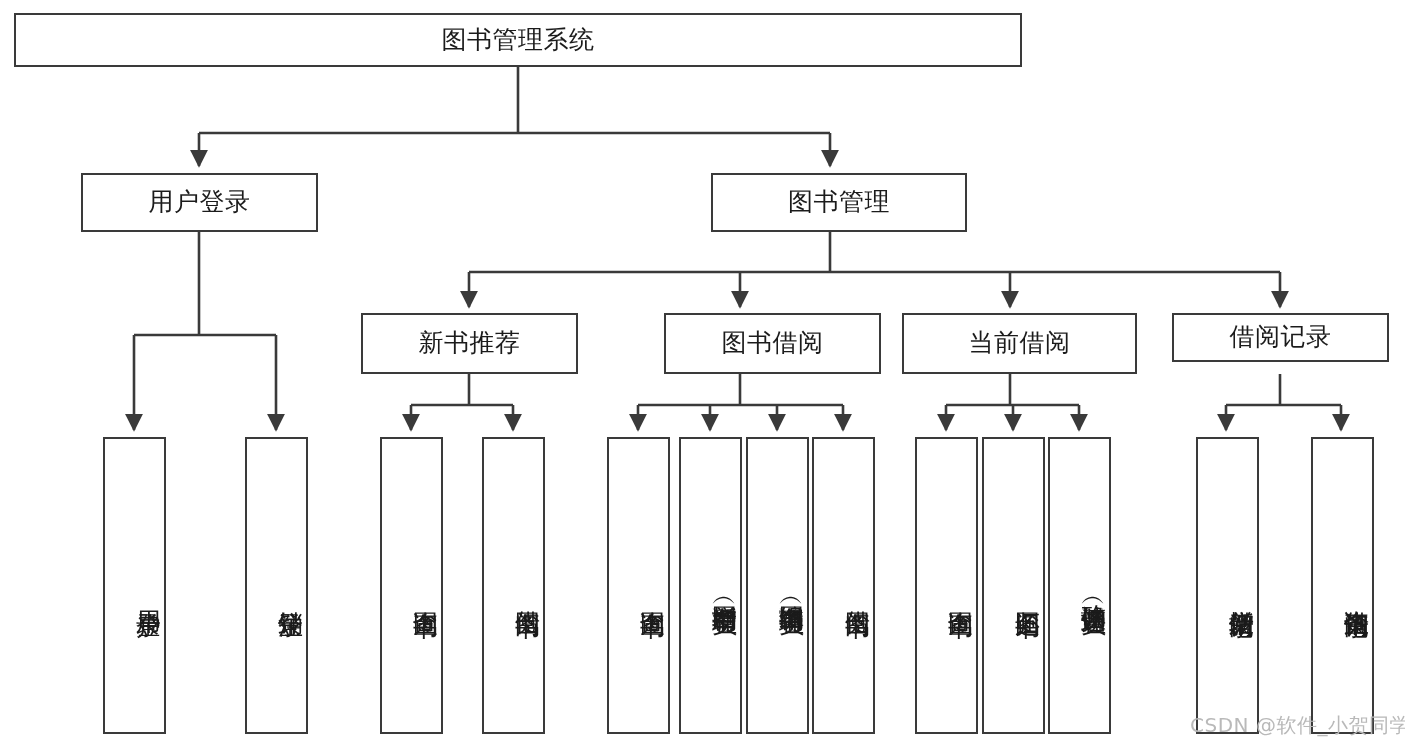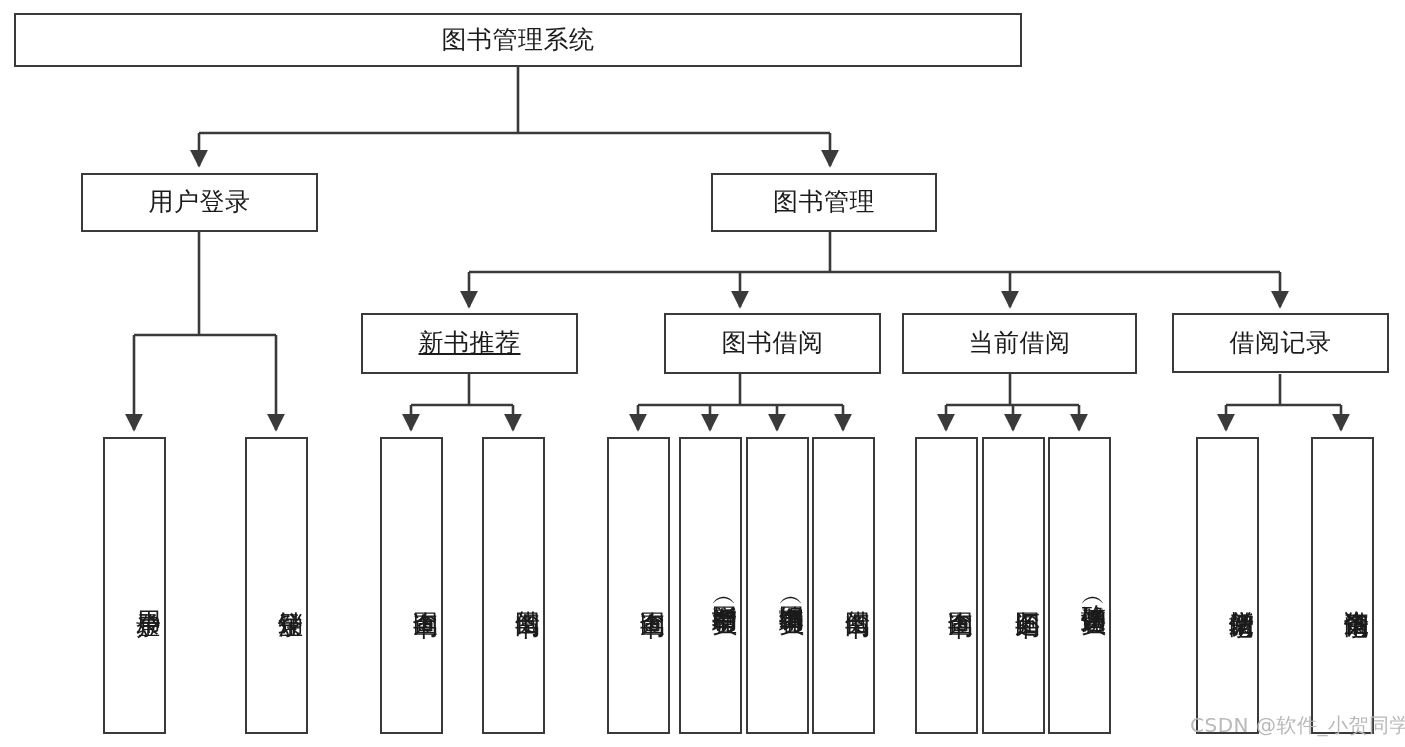--- a/index.html
+++ b/index.html
@@ -121,34 +121,34 @@
     </g>
   </svg>
 
   <div class="node node-h" style="left:14px; top:13px; width:1008px; height:54px;">
     <span>图书管理系统</span>
   </div>
 
   <div class="node node-h" style="left:81px; top:173px; width:237px; height:59px;">
     <span>用户登录</span>
   </div>
-  <div class="node node-h" style="left:711px; top:173px; width:226px; height:59px;">
+  <div class="node node-h" style="left:711px; top:173px; width:256px; height:59px;">
     <span>图书管理</span>
   </div>
 
-  <div class="node node-h" style="left:361px; top:313px; width:217px; height:61px;text-decoration:underline;">
+  <div class="node node-h" style="left:361px; top:313px; width:217px; height:61px;">
     <span>新书推荐</span>
   </div>
   <div class="node node-h" style="left:664px; top:313px; width:217px; height:61px;">
     <span>图书借阅</span>
   </div>
   <div class="node node-h" style="left:902px; top:313px; width:235px; height:61px;">
     <span>当前借阅</span>
   </div>
-  <div class="node node-h" style="left:1172px; top:313px; width:217px; height:60px;text-align:right;">
+  <div class="node node-h" style="left:1172px; top:313px; width:217px; height:49px;text-align:right;">
     <span>借阅记录</span>
   </div>
 
   <div class="node node-v" style="left:103px; top:437px; width:63px; height:297px;">
     <span>用户登录</span>
   </div>
   <div class="node node-v" style="left:245px; top:437px; width:63px; height:297px;">
     <span>注销登录</span>
   </div>
 

